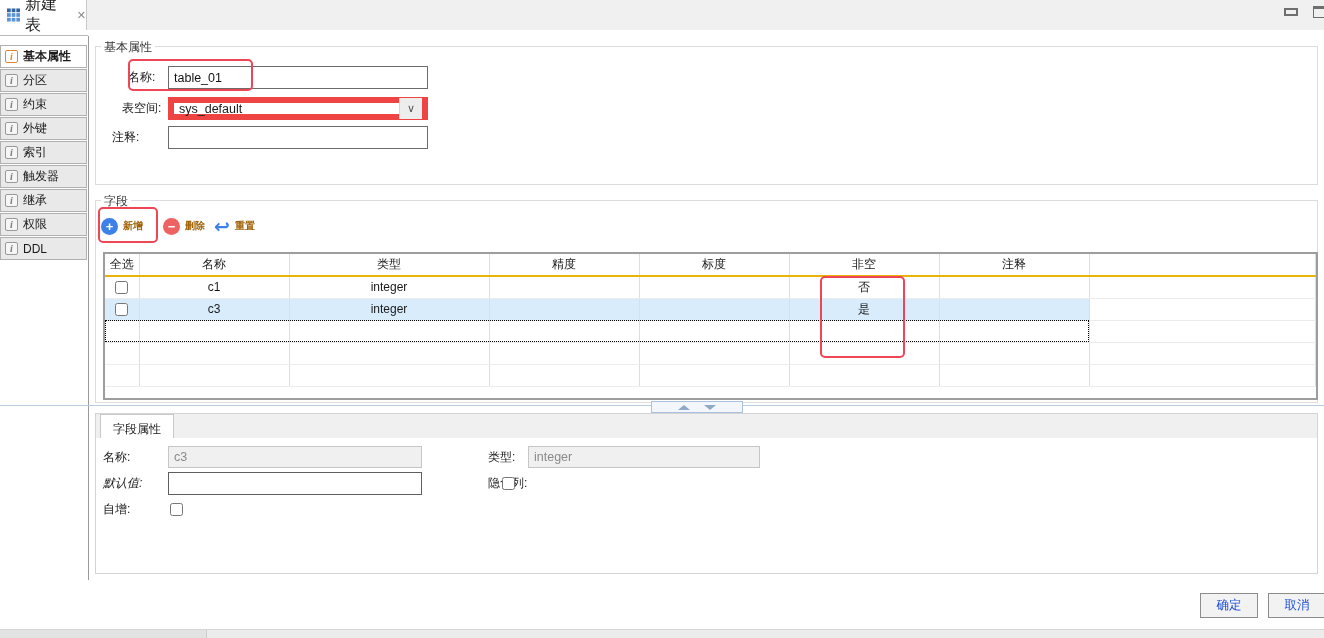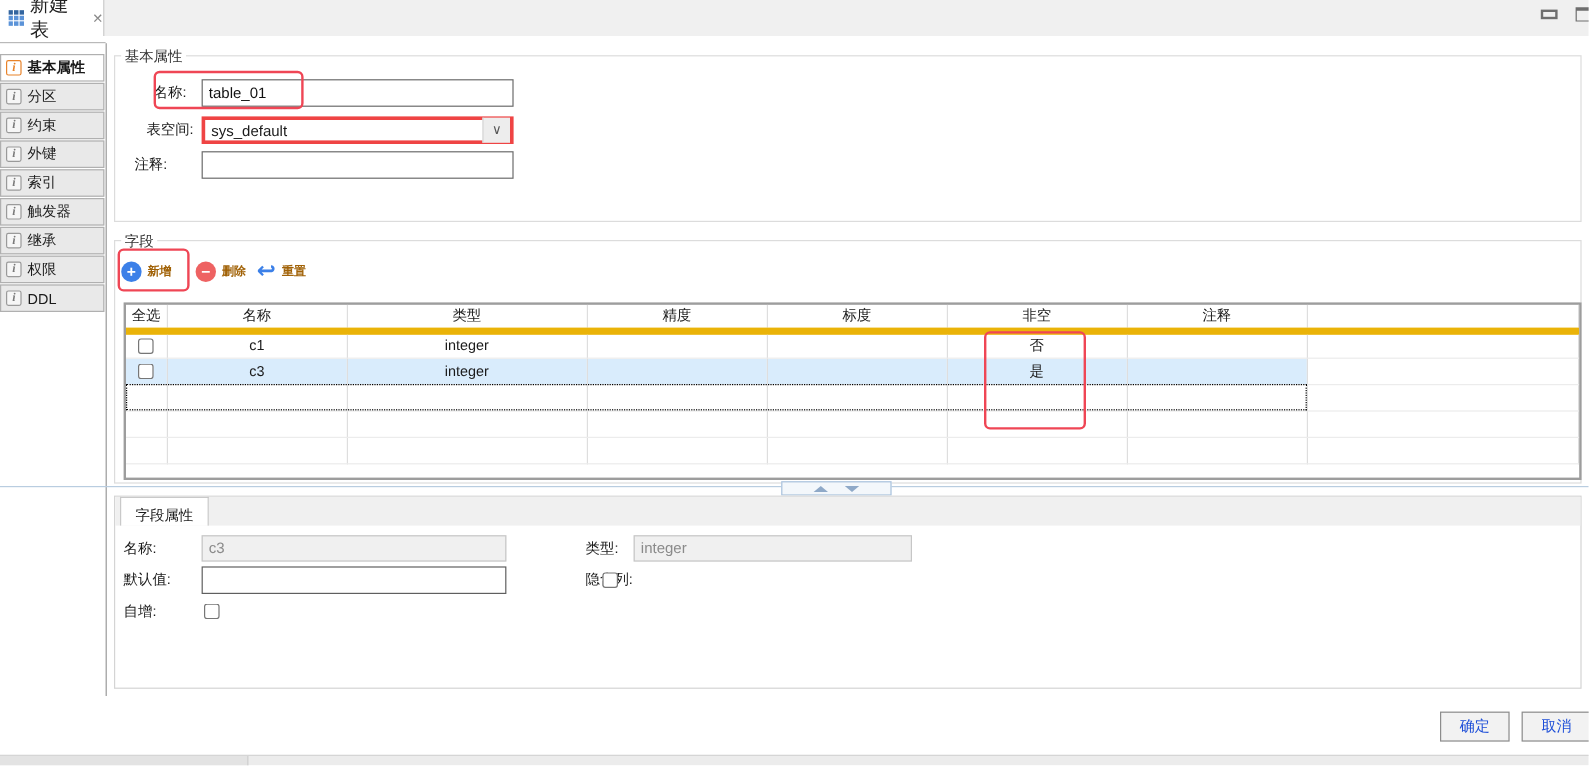--- a/index.html
+++ b/index.html
@@ -31,42 +31,42 @@
   .side-sep { position:absolute; left:88px; top:36px; width:0; height:544px; border-left:1px solid #9a9a9a; }
 
   
   .group { position:absolute; border:1px solid #dcdcdc; background:#fff; }
   .legend { position:absolute; top:-8px; left:5px; background:#fff; padding:0 3px; color:#333; }
 
   
   .flabel { position:absolute; height:22px; line-height:22px; text-align:left; }
   .tinput { position:absolute; height:23px; border:1px solid #6b6b6b; background:#fff; padding:0 5px;
     font-family:inherit; font-size:12.5px; color:#111; outline:none; }
-  .tselect { position:absolute; height:23px; border:3px solid #ef4444; background:#fff; display:flex;
+  .tselect { position:absolute; height:23px; border:6px solid #ef4444; background:#fff; display:flex;
     align-items:center; cursor:pointer; }
   .tselect .selval { flex:1; padding-left:5px; font-size:12.5px; }
   .selbtn { width:23px; height:21px; background:#ededed; border-left:1px solid #d6d6d6; color:#555;
     display:flex; align-items:center; justify-content:center; font-size:11px; }
 
   
   .toolbtn { position:absolute; display:flex; align-items:center; gap:5px; cursor:pointer; height:22px; }
   .cicon { width:17px; height:17px; border-radius:50%; color:#fff; font-weight:bold; font-size:13px;
     display:flex; align-items:center; justify-content:center; line-height:1; }
   .add-c { background:#3c80e8; }
   .del-c { background:#ee6262; }
   .reset-a { color:#3c80e8; font-size:19px; font-weight:bold; line-height:17px; }
   .toolbtn span.blabel { font-size:10px; font-weight:bold; color:#a16207; }
 
   
   .gridwrap { position:absolute; left:103px; top:252px; width:1215px; height:148px;
     border:2px solid #9d9d9d; overflow:hidden; background:#fff; }
   table.grid { border-collapse:collapse; width:1211px; table-layout:fixed; }
   table.grid td, table.grid th { height:22px; padding:0; text-align:center; font-weight:normal;
     font-size:12px; border-right:1px solid #dedede; border-bottom:1px solid #ececec; overflow:hidden; }
-  table.grid th { border-bottom:6px solid #eab308; }
+  table.grid th { border-bottom:2px solid #eab308; }
   tr.sel td.hl { background:#d9ecfc; }
   .sel-outline { position:absolute; left:0; top:66px; width:984px; height:22px;
     outline:1px dotted #000; outline-offset:-1px; pointer-events:none; }
   .cbx { width:13px; height:13px; vertical-align:middle; margin:0; }
 
   
   .split-line { position:absolute; left:0; top:405px; width:1324px; height:0; border-top:1px solid #b9cde0; }
   .split-handle { position:absolute; left:651px; top:401px; width:92px; height:12px; background:#f3f7fb;
     border:1px solid #a9c1dd; display:flex; align-items:center; justify-content:center; gap:14px; cursor:pointer; }
   .tri-up { width:0; height:0; border-left:6px solid transparent; border-right:6px solid transparent;
@@ -276,21 +276,21 @@
     <div class="fp-tabbar">
       <div class="fp-tab">
         <span>字段属性</span>
       </div>
     </div>
   </div>
   <div class="flabel" style="left:103px; top:446px; width:40px;">名称:</div>
   <input class="dinput" style="left: 168px; top: 446px; width: 254px;" disabled="" value="c3">
   <div class="flabel" style="left:488px; top:446px; width:40px;">类型:</div>
   <input class="dinput" style="left: 528px; top: 446px; width: 232px;" disabled="" value="integer">
-  <div class="flabel" style="left:103px; top:472px; width:46px;">默认值:</div>
+  <div class="flabel" style="left:103px; top:472px; width:46px;font-style:italic;">默认值:</div>
   <input class="einput" style="left: 168px; top: 472px; width: 254px;" value="">
   <div class="flabel" style="left:488px; top:472px; width:46px;">隐含列:</div>
   <input type="checkbox" class="cbx" style="position: absolute; left: 502px; top: 477px;">
   <div class="flabel" style="left:103px; top:498px; width:40px;">自增:</div>
   <input type="checkbox" class="cbx" style="position: absolute; left: 170px; top: 503px;">
 
   <button class="btn" style="left:1200px;">确定</button>
   <button class="btn" style="left:1268px;">取消</button>
 
   <div class="statusbar">

